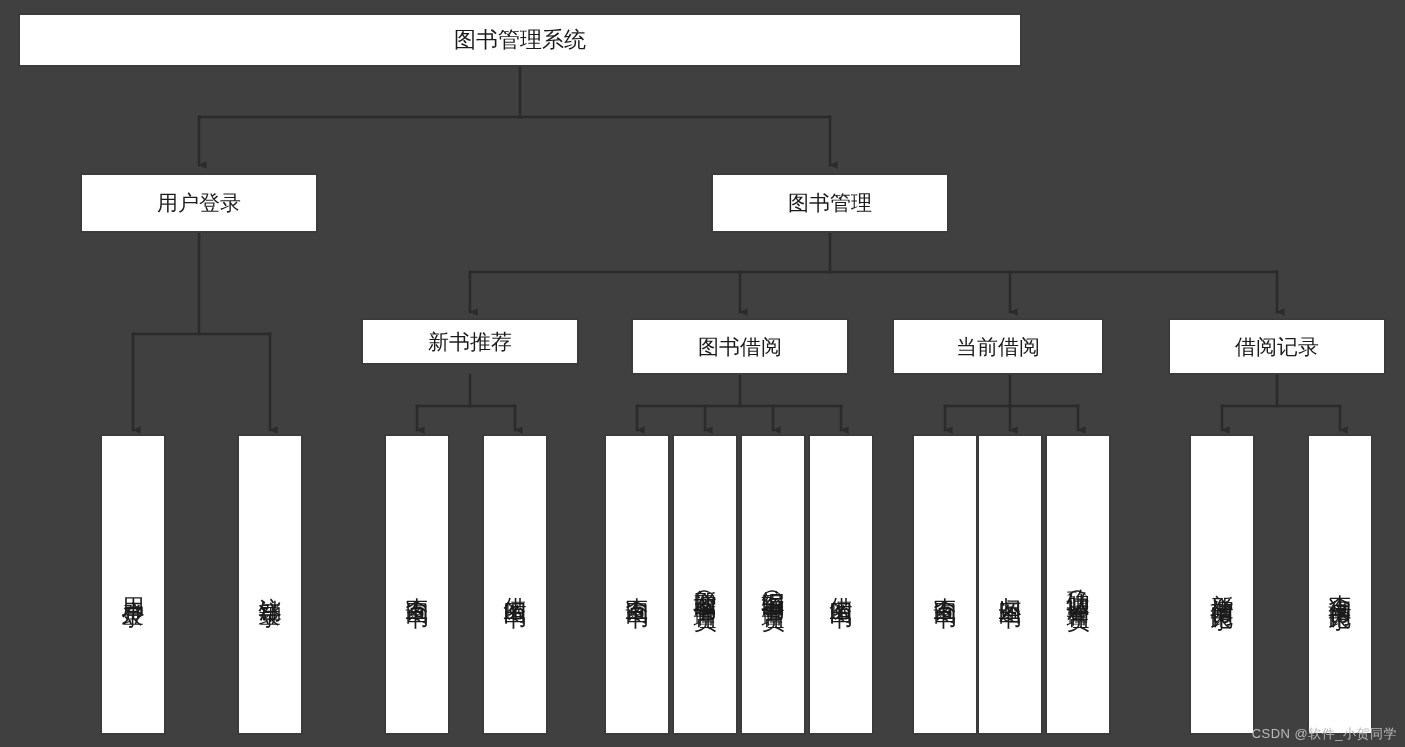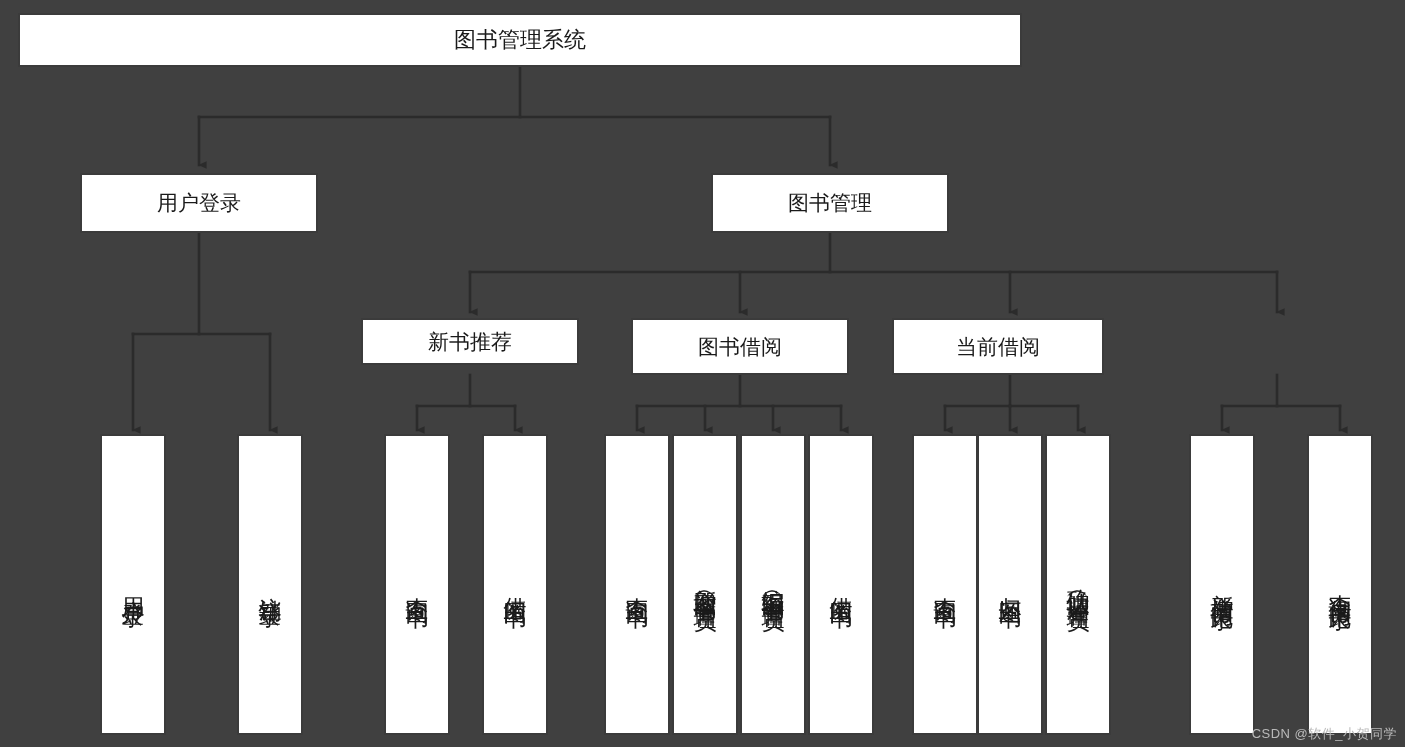--- a/index.html
+++ b/index.html
@@ -141,20 +141,23 @@
 
   <div class="node horizontal" style="left:361px; top:318px; width:218px; height:47px;">
     <span class="node-label">新书推荐</span>
   </div>
   <div class="node horizontal" style="left:631px; top:318px; width:218px; height:57px;justify-content:center;">
     <span class="node-label">图书借阅</span>
   </div>
   <div class="node horizontal" style="left:892px; top:318px; width:212px; height:57px;">
     <span class="node-label">当前借阅</span>
   </div>
+  <div class="node horizontal" style="left:1168px; top:318px; width:218px; height:57px;">
+    <span class="node-label">借阅记录</span>
+  </div>
 
   <div class="node vertical" style="left:100px; top:434px; width:66px; height:301px;">
     <span class="node-label">用户登录</span>
   </div>
   <div class="node vertical" style="left:237px; top:434px; width:66px; height:301px;">
     <span class="node-label">注销登录</span>
   </div>
 
   <div class="node vertical" style="left:384px; top:434px; width:66px; height:301px;">
     <span class="node-label">查询图书</span>

